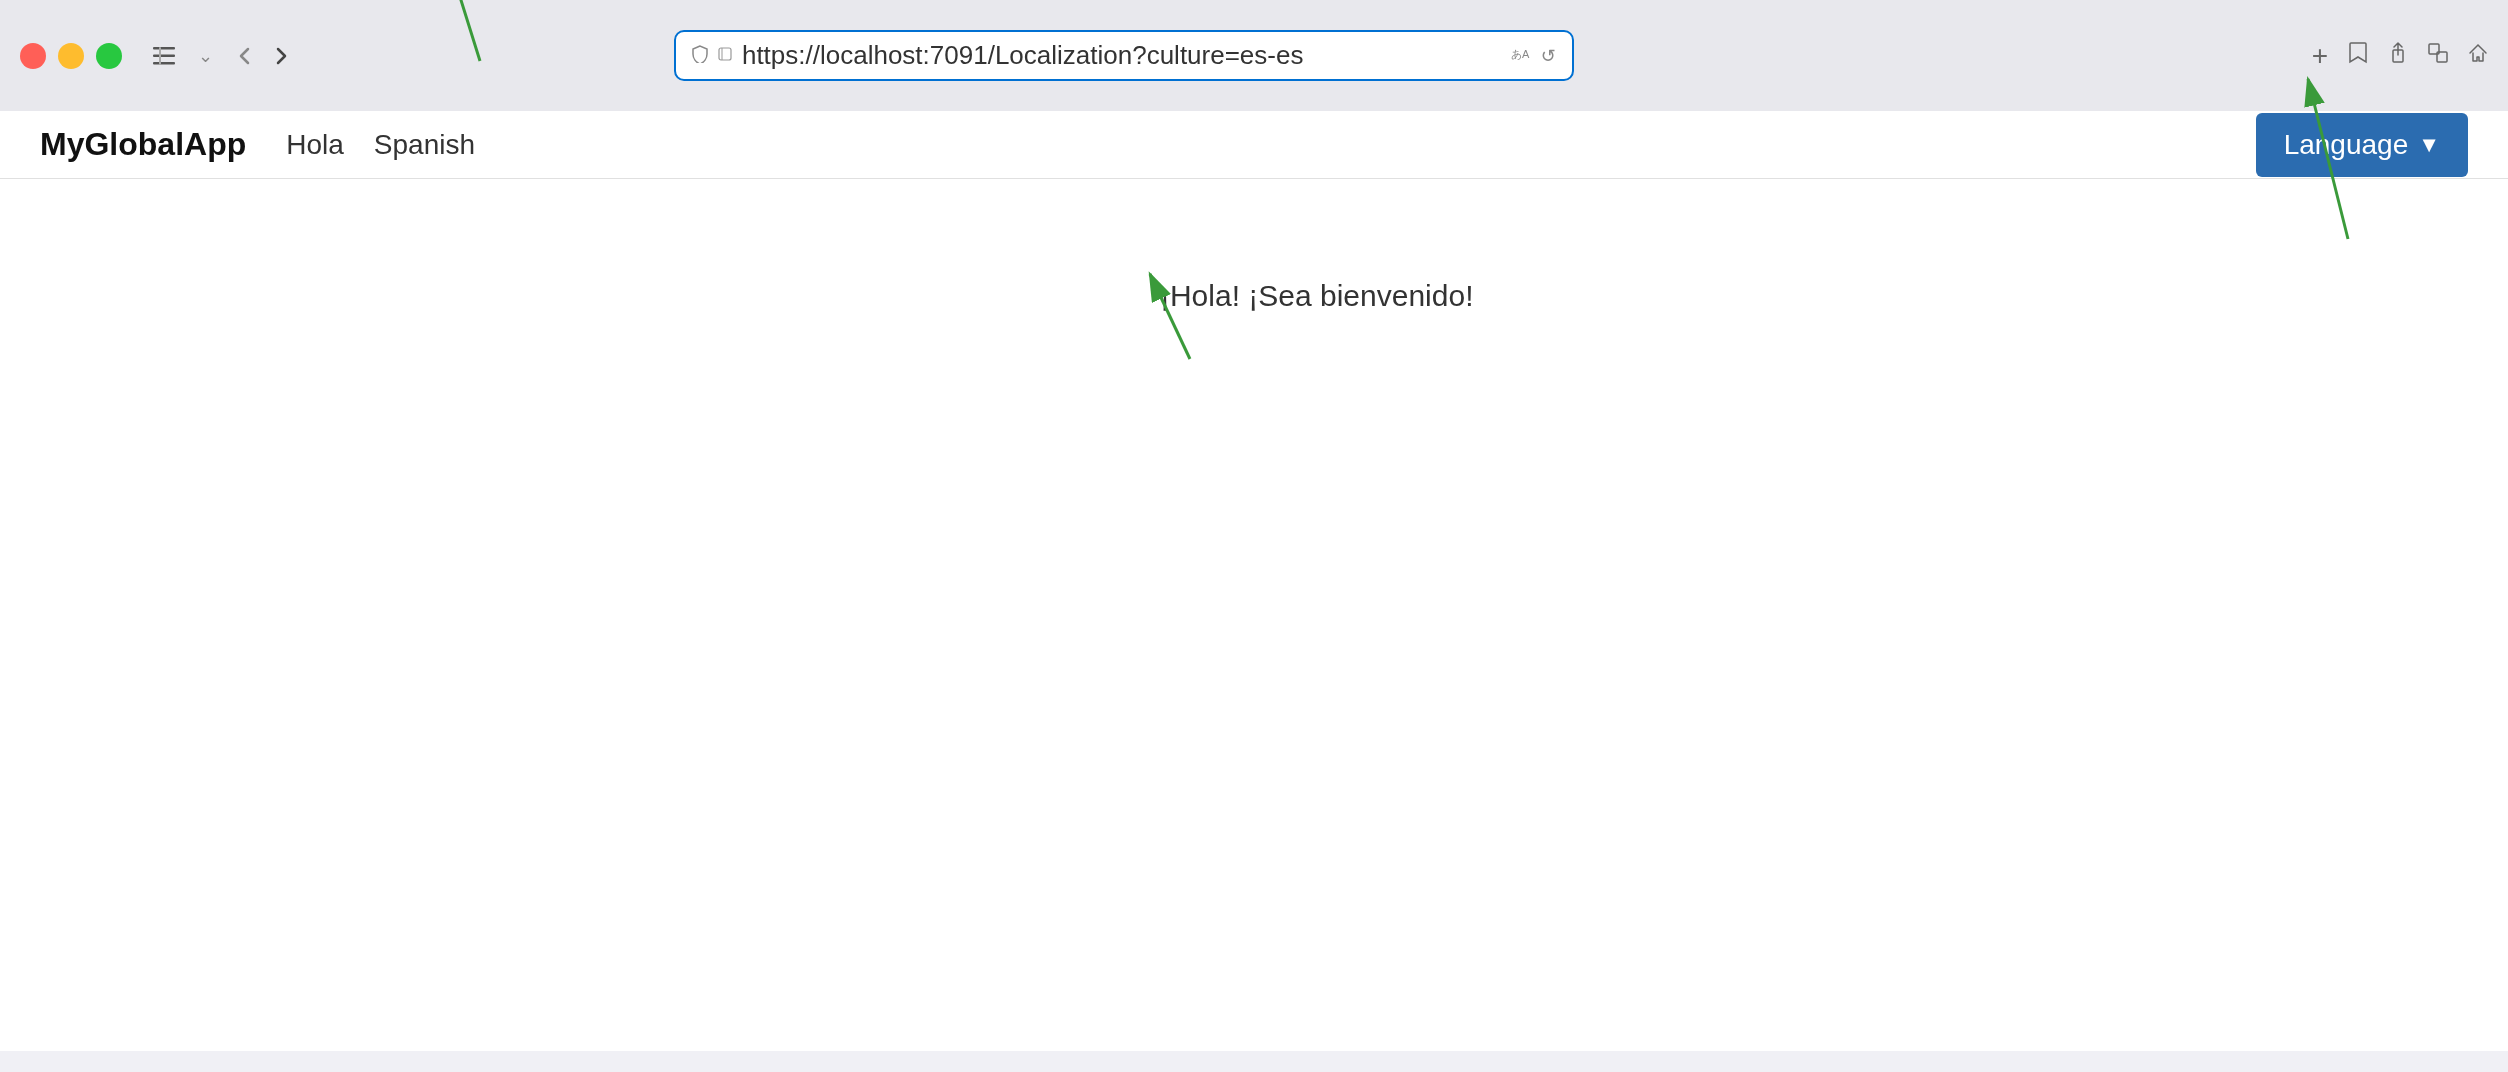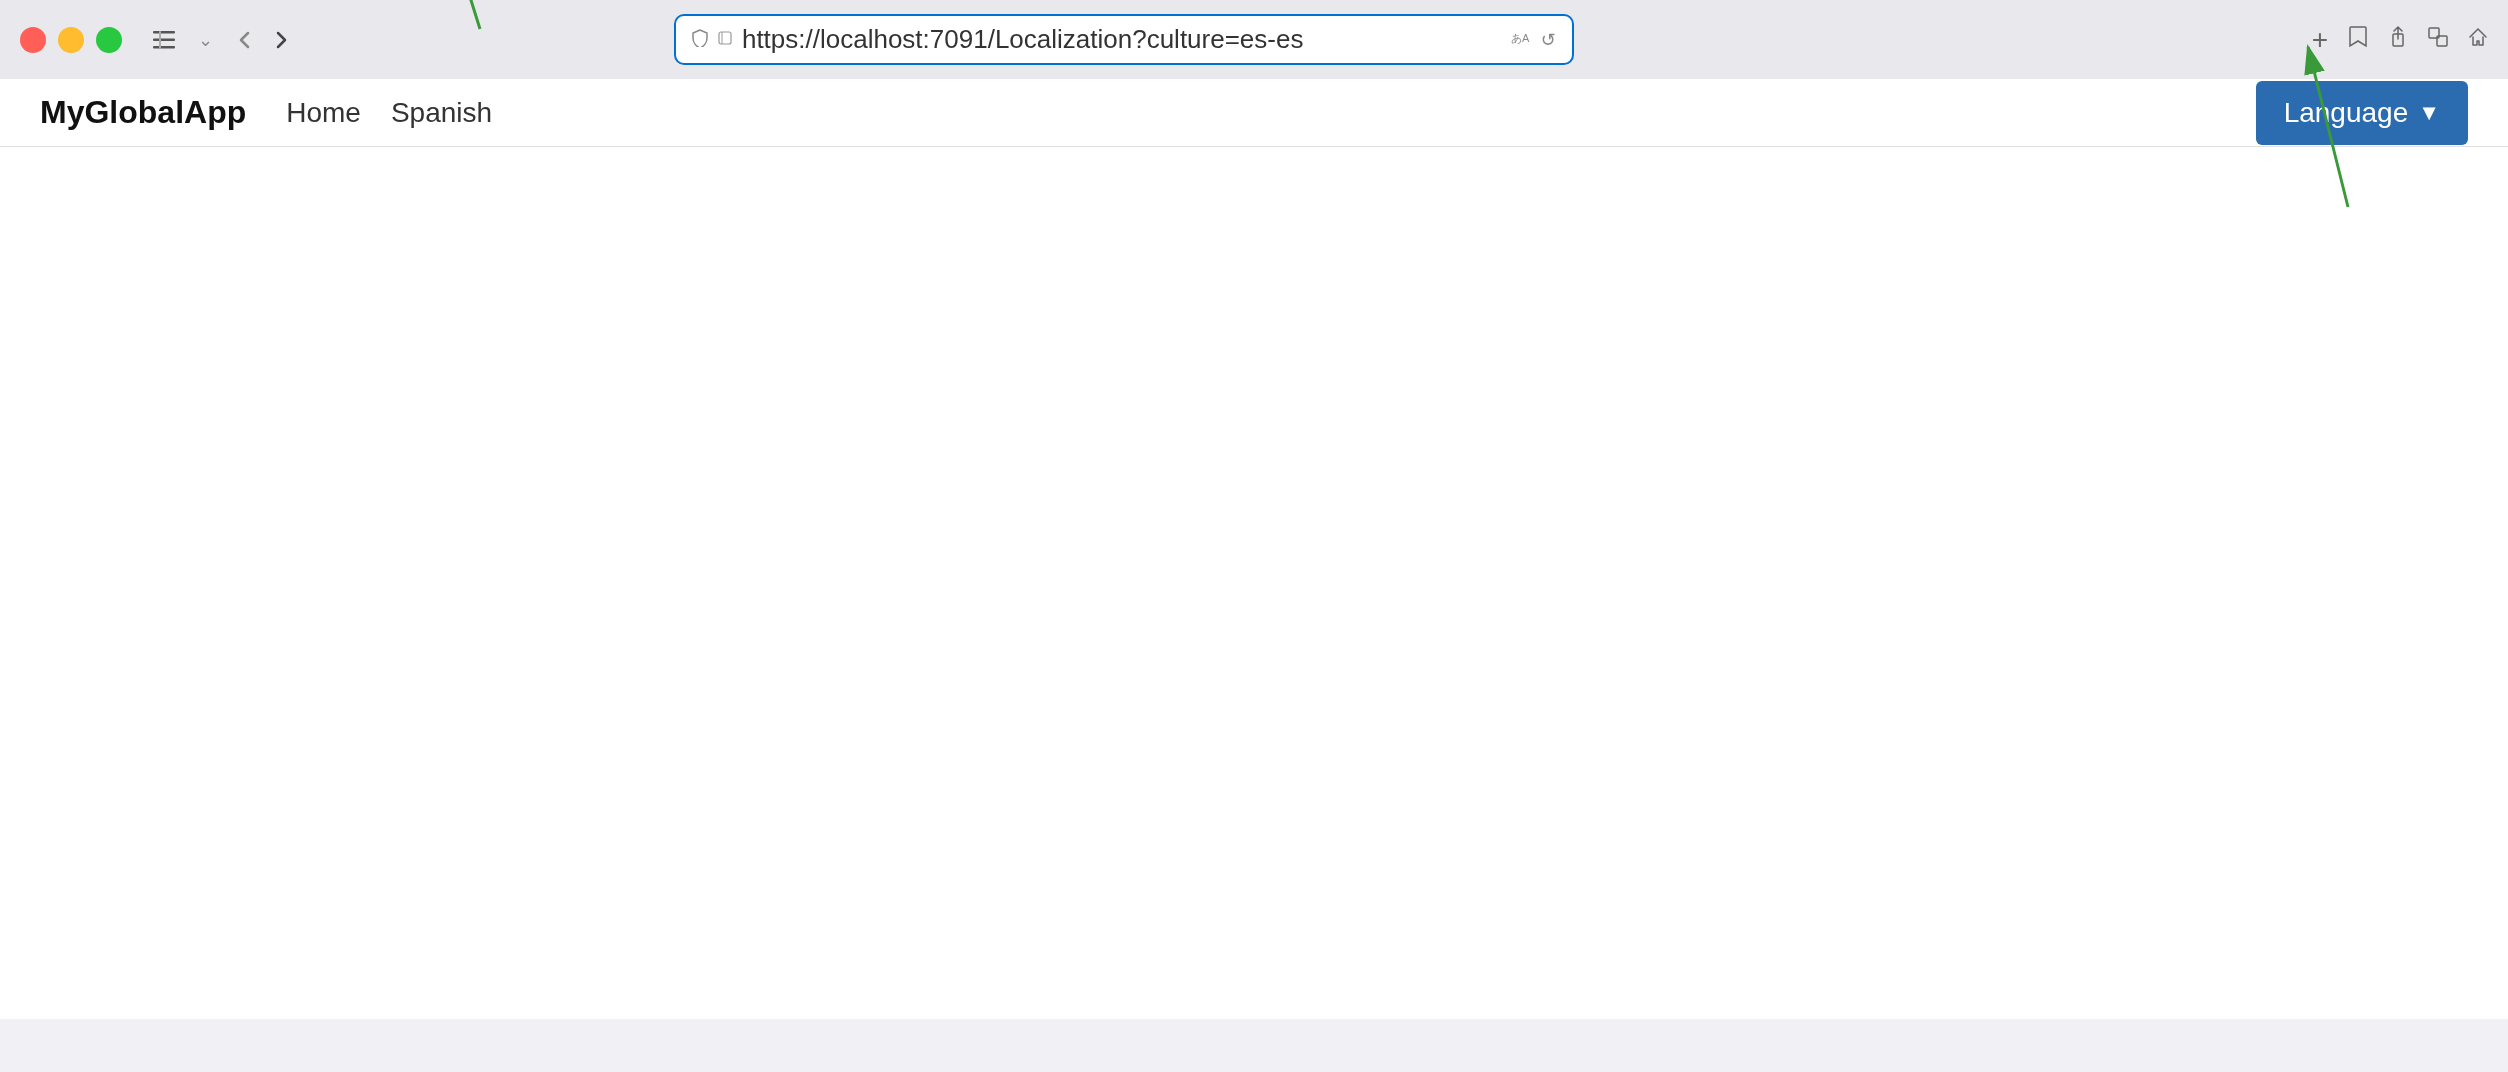--- a/index.html
+++ b/index.html
@@ -76,21 +76,21 @@
     .address-bar-container {
       flex: 1;
       display: flex;
       align-items: center;
       background: white;
       border: 2px solid #0070d2;
       border-radius: 10px;
       padding: 8px 16px;
       gap: 10px;
       max-width: 900px;
-      margin: 0 auto;
+      margin: 16px auto;
     }
 
     .address-text {
       flex: 1;
       font-size: 26px;
       color: #333;
       outline: none;
       border: none;
       background: transparent;
     }
@@ -303,21 +303,21 @@
             <path d="M2 10L10 2l8 8" stroke="#666" stroke-width="1.5" fill="none" stroke-linecap="round"></path>
             <path d="M5 10v8h4v-4h2v4h4v-8" stroke="#666" stroke-width="1.5" fill="none" stroke-linecap="round" stroke-linejoin="round"></path>
           </svg>
       </span>
     </div>
   </div>
 
   <nav class="app-navbar">
     <span class="app-brand">MyGlobalApp</span>
     <div class="nav-links">
-      <a class="nav-link">Home</a>
+      <a class="nav-link">Hola</a>
       <a class="nav-link">Spanish</a>
     </div>
     <button class="language-btn">
       <span>Language</span>
       <span class="caret">▼</span>
     </button>
 
 
     <svg class="arrow annotation-arrow-1" width="120" height="200" style="position:absolute; left:400px; top:-230px;">
       <defs>
@@ -326,20 +326,33 @@
         </marker>
       </defs>
       <path d="M80 180 L30 20" stroke="#3a9a3a" stroke-width="3" fill="none" marker-end="url(#arrowhead1)"></path>
     </svg>
 
   </nav>
 
   <div class="main-content" style="position:relative;">
 
     
+    <div style="position:relative; display:inline-block; left:50%; transform:translateX(-30%);">
+      <p class="welcome-text">¡Hola! ¡Sea bienvenido!</p>
+
+      
+      <svg width="100" height="120" style="position:absolute; left:-30px; top:20px;">
+        <defs>
+          <marker id="arrowhead2" markerWidth="10" markerHeight="7" refX="9" refY="3.5" orient="auto">
+            <polygon points="0 0, 10 3.5, 0 7" fill="#3a9a3a"></polygon>
+          </marker>
+        </defs>
+        <path d="M60 100 L20 15" stroke="#3a9a3a" stroke-width="3" fill="none" marker-end="url(#arrowhead2)"></path>
+      </svg>
+    </div>
 
     
     <svg width="120" height="200" style="position:absolute; right:120px; top:-120px;">
       <defs>
         <marker id="arrowhead3" markerWidth="10" markerHeight="7" refX="9" refY="3.5" orient="auto">
           <polygon points="0 0, 10 3.5, 0 7" fill="#3a9a3a"></polygon>
         </marker>
       </defs>
       <path d="M80 180 L40 20" stroke="#3a9a3a" stroke-width="3" fill="none" marker-end="url(#arrowhead3)"></path>
     </svg>

